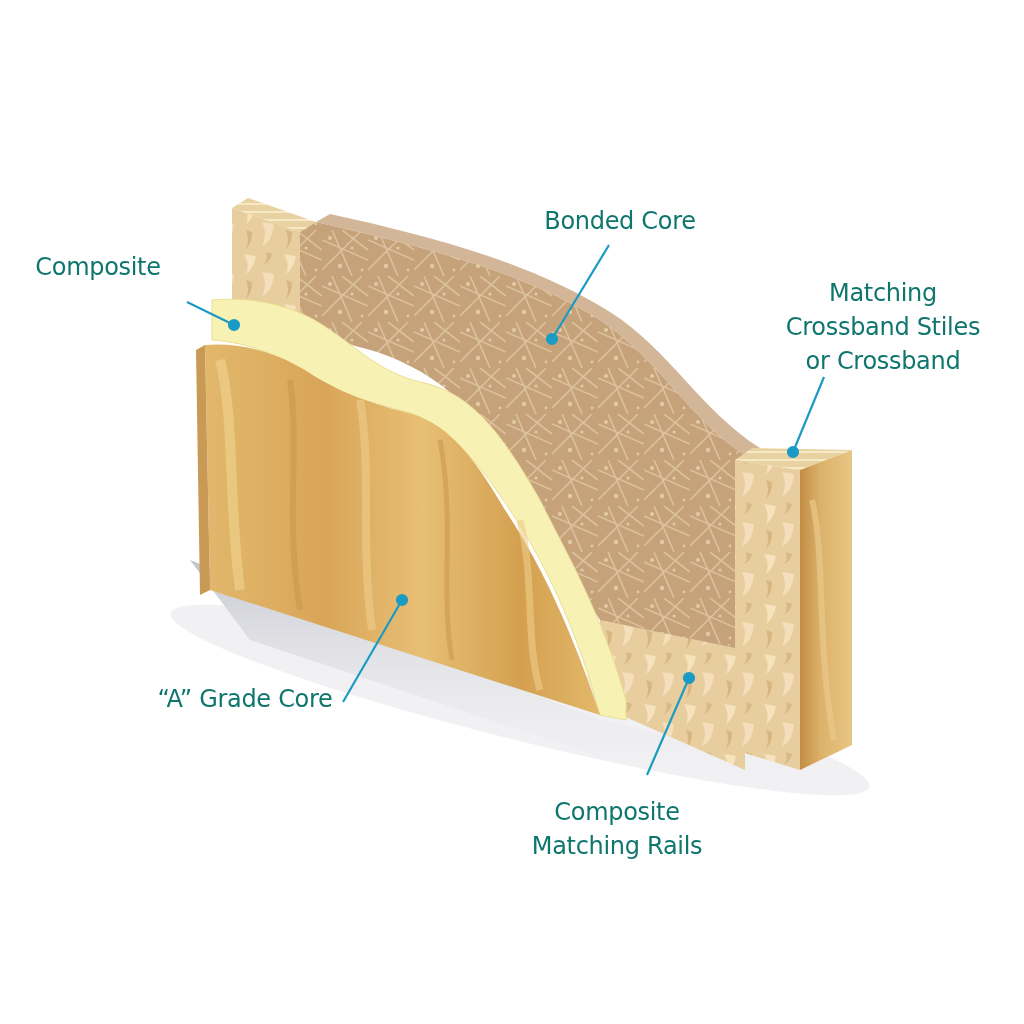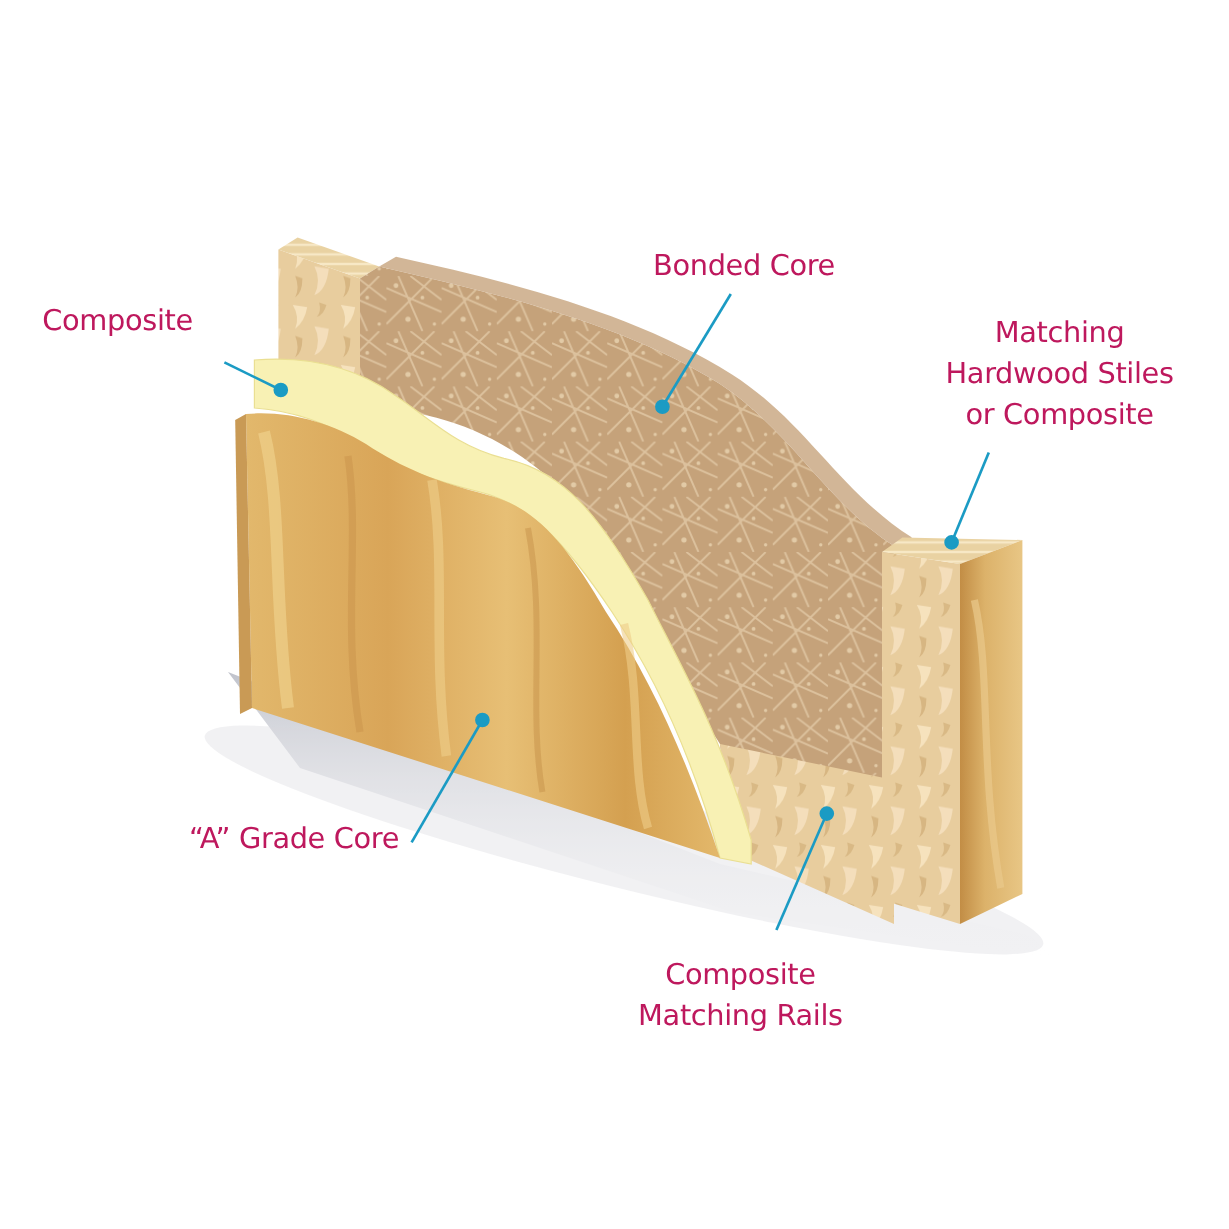--- a/index.html
+++ b/index.html
@@ -3,29 +3,29 @@
   <meta charset="utf-8">
   <style>
     html, body { margin: 0; padding: 0; background: #ffffff; }
     .canvas { position: relative; width: 1024px; height: 1024px; overflow: hidden; background: #ffffff; }
     .illustration { position: absolute; left: 0; top: 0; width: 1024px; height: 1024px; }
     .label {
       position: absolute;
       font-family: "DejaVu Sans", "Liberation Sans", sans-serif;
       font-size: 24px;
       line-height: 34px;
-      color: #be185d;
+      color: #0f766e;
       text-align: center;
       white-space: nowrap;
       letter-spacing: -0.3px;
     }
     .label span { display: block; }
     #lbl-crossband { left: 18px; top: 250px; width: 160px; }
     #lbl-core { left: 530px; top: 204px; width: 180px; }
-    #lbl-stiles { left: 778px; top: 260px; width: 210px; }
+    #lbl-stiles { left: 778px; top: 276px; width: 210px; }
     #lbl-face { left: 140px; top: 682px; width: 210px; }
     #lbl-rails { left: 512px; top: 795px; width: 210px; }
   </style>
 </head>
 <body>
 
 <div class="canvas">
   <svg class="illustration" viewBox="0 0 1024 1024">
     <defs>
       <linearGradient id="shadowGrad" x1="0" y1="0" x2="0" y2="1">
@@ -112,22 +112,22 @@
   </svg>
 
   <div class="label" id="lbl-crossband">
     <span>Composite</span>
   </div>
   <div class="label" id="lbl-core">
     <span>Bonded Core</span>
   </div>
   <div class="label" id="lbl-stiles">
     <span>Matching</span>
-    <span>Hardwood Stiles</span>
-    <span>or Composite</span>
+    <span>Crossband Stiles</span>
+    <span>or Crossband</span>
   </div>
   <div class="label" id="lbl-face">
     <span>“A” Grade Core</span>
   </div>
   <div class="label" id="lbl-rails">
     <span>Composite</span>
     <span>Matching Rails</span>
   </div>
 </div>
 

